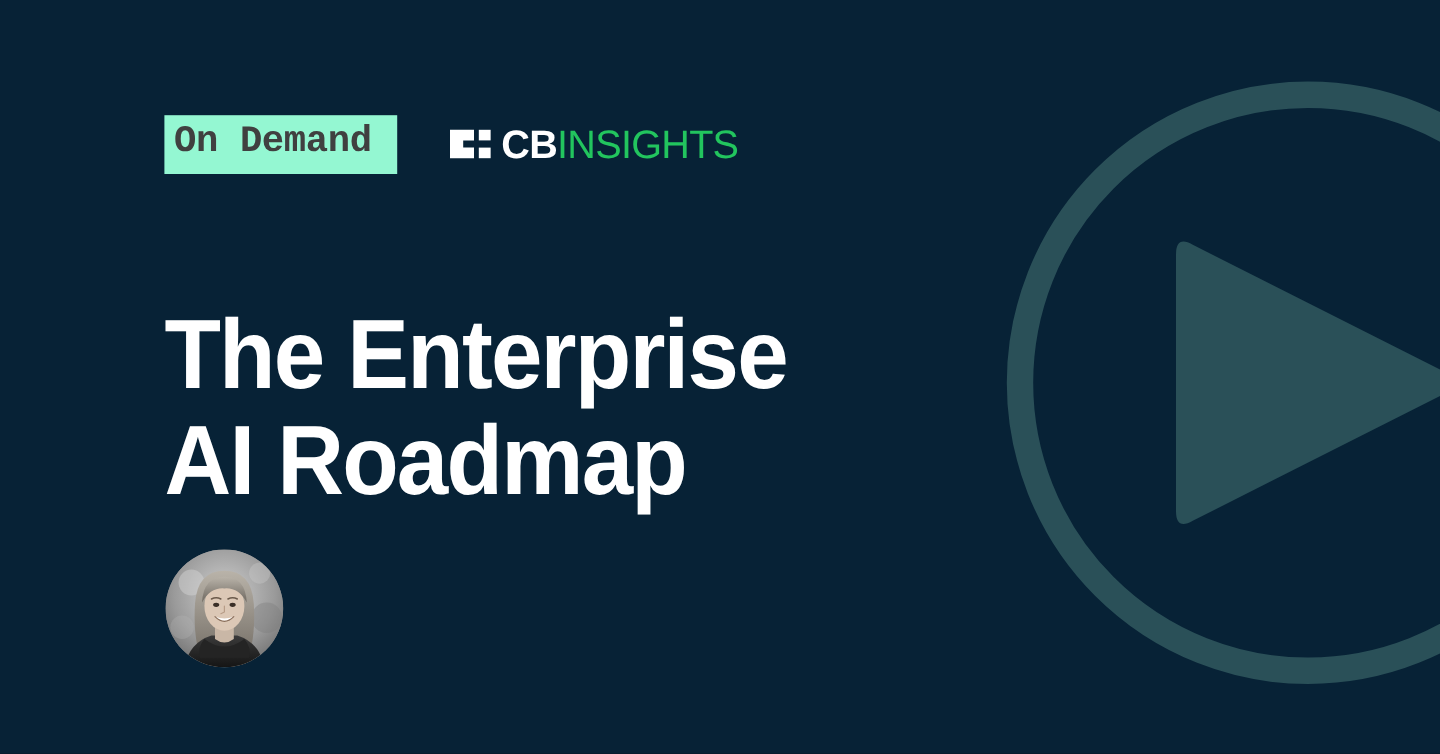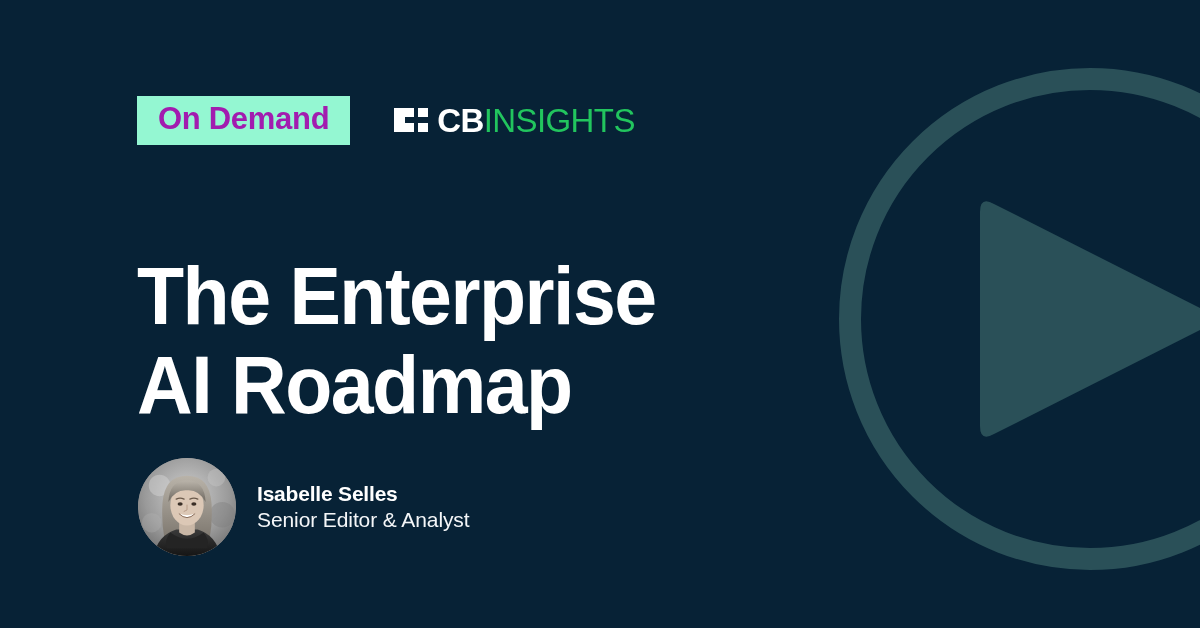--- a/index.html
+++ b/index.html
@@ -44,28 +44,29 @@
   .top-row {
     position: absolute;
     top: 96px;
     left: 0;
     display: flex;
     align-items: center;
   }
 
   .badge {
     background: #94f7d2;
-    color: #a21caf;
+    color: #404040;
     font-size: 31px;
     font-weight: bold;
     letter-spacing: -0.3px;
-    padding: 7px 21px 9px 21px;
+    padding: 7px 21px 9px 8px;
     line-height: 1.05;
     white-space: nowrap;
     display: inline-block;
+    font-family: Liberation Mono, monospace;
   }
 
   .logo {
     display: flex;
     align-items: center;
     margin-left: 44px;
     white-space: nowrap;
   }
   .logo-mark {
     width: 34px;
@@ -212,20 +213,16 @@
           <path d="M39 42 q4 -2 8 0" stroke="#6b5a4b" stroke-width="1.3" fill="none" stroke-linecap="round"></path>
           <path d="M53 42 q4 -2 8 0" stroke="#6b5a4b" stroke-width="1.3" fill="none" stroke-linecap="round"></path>
 
           <path d="M42 57 q8 7 16 0 q-8 3 -16 0 Z" fill="#ffffff"></path>
           <path d="M42 57 q8 8 16 0" stroke="#8a6f5c" stroke-width="1" fill="none" stroke-linecap="round"></path>
 
           <path d="M50 48 v5 q-2 1 -3 1.5" stroke="#b79c87" stroke-width="1" fill="none" stroke-linecap="round"></path>
         </svg>
       </div>
 
-      <div class="presenter-text">
-        <div class="presenter-name">Isabelle Selles</div>
-        <div class="presenter-role">Senior Editor &amp; Analyst</div>
-      </div>
     </div>
 
   </div>
 </div>
 
 </body></html>

